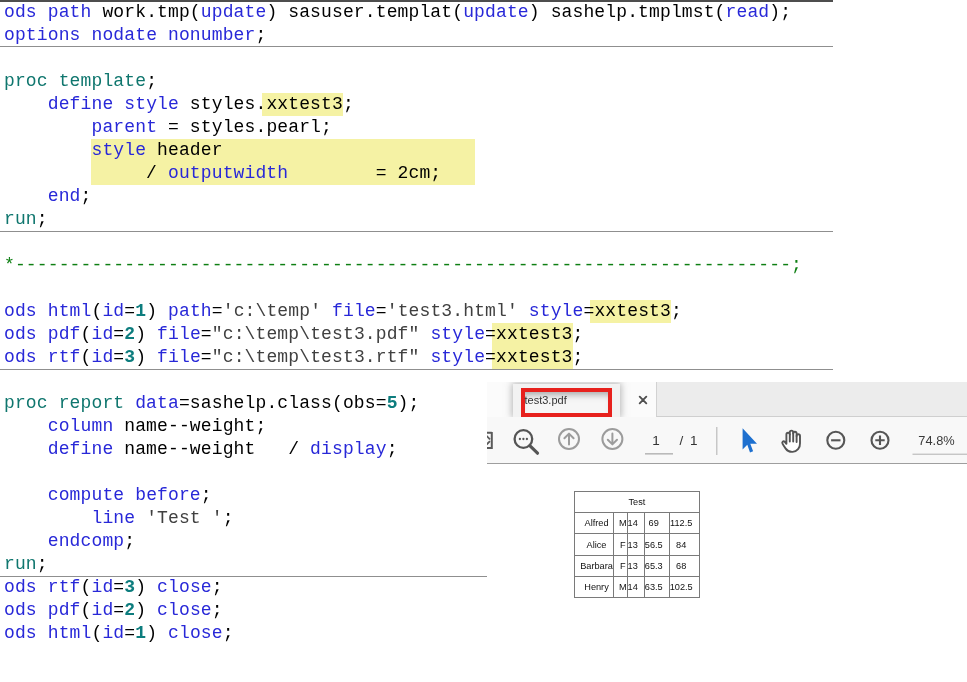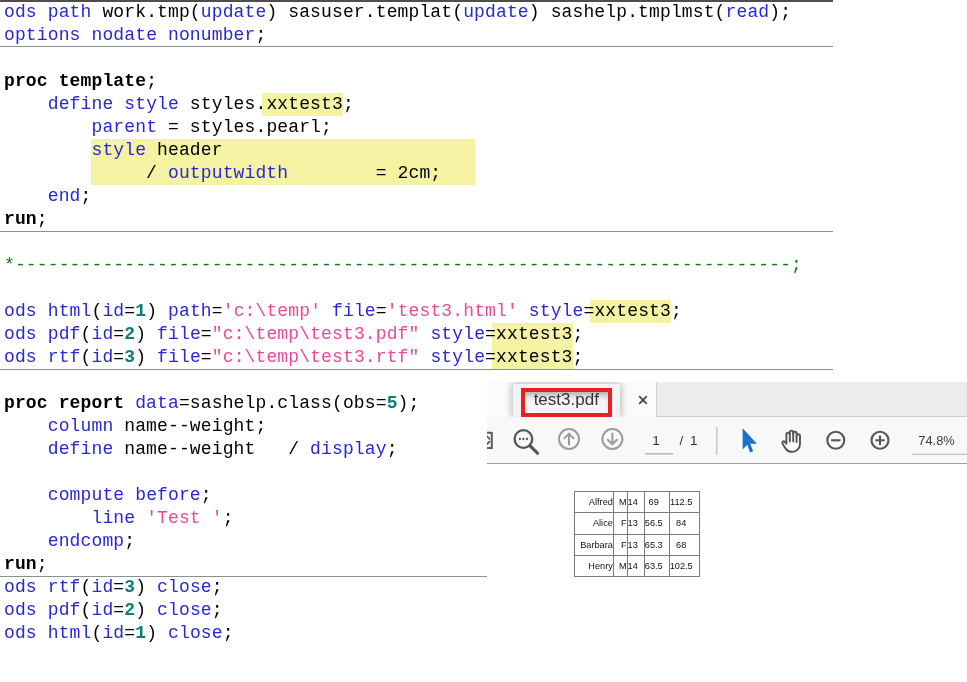--- a/index.html
+++ b/index.html
@@ -1,39 +1,39 @@
 <!DOCTYPE html>
 <html><head><meta charset="utf-8"><style>
 * {margin:0;padding:0;box-sizing:border-box}
 html,body {width:967px;height:682px;background:#fff;overflow:hidden}
 body {position:relative;font-family:"Liberation Sans", sans-serif}
 #code {position:absolute;left:4px;top:1.2px;font-family:"Liberation Mono",monospace;font-size:18px;letter-spacing:0.13px;line-height:23px;color:#000;white-space:pre}
 #code i {font-style:normal}
 .k {color:#2828d8}
-.p {color:#000000;font-weight:bold}
+.p {color:#0f766e;font-weight:normal}
 .n {color:#0d7d7e;font-weight:bold}
-.s {color:#ec4899}
+.s {color:#404040}
 .c {color:#0e7f13}
 .hl {position:absolute;background:#f5f2a4}
 .sep {position:absolute}
 #panel {position:absolute;left:487px;top:381.5px;width:480px;height:300.5px;background:#fff;overflow:hidden}
 #tabbar {position:absolute;left:0;top:0;width:480px;height:35.5px;background:#fbfbfb}
 #grayzone {position:absolute;left:169px;top:0.5px;width:311px;height:35.2px;background:#ececec;border-left:1px solid #d2d2d2;border-bottom:1px solid #cfcfcf}
 #tabshadow {position:absolute;left:26px;top:2.5px;width:107px;height:33px;background:#f2f2f2;box-shadow:0 0 7px 1px rgba(110,110,110,.5)}
-#redbox {position:absolute;left:33.5px;top:6.5px;width:91.5px;height:29.4px;border:4.4px solid #e7211d;background:#f6f6f6;box-shadow:inset 0 7px 6px -4px rgba(100,100,100,.5);text-align:center;font-size:17px;color:#333;line-height:16.5px}
+#redbox {position:absolute;left:33.5px;top:6.5px;width:91.5px;height:29.4px;border:4.4px solid #e7211d;background:#f6f6f6;box-shadow:inset 0 7px 6px -4px rgba(100,100,100,.5);text-align:left;font-size:11px;color:#333;line-height:16.5px}
 #toolbar {position:absolute;left:0;top:35.5px;width:480px;height:46.8px;background:#f8f8f8;border-bottom:1.3px solid #9e9e9e}
 #docarea {position:absolute;left:0;top:82.3px;width:480px;height:218.2px;background:#fff}
 #tbl {position:absolute;left:87.2px;top:109.5px;border-collapse:collapse;table-layout:fixed;font-size:9.2px;color:#111;border:1.6px solid #6e6e6e}
 #tbl td {border:1.4px solid #7a7a7a;overflow:hidden}
 #tbl tr {height:21.3px}
 #tbl tr.h {height:21.8px}
 #tbl tr.h td {font-weight:bold;text-align:center}
 #tbl tr.t {height:21.2px}
 #tbl tr.t td {text-align:center}
-#tbl td.l {text-align:right;padding-left:5px}
+#tbl td.l {text-align:center;padding-left:5px}
 #tbl td.r {text-align:center;padding-right:6px}
 </style></head>
 <body>
 <div class="hl" style="left:262.3px;top:93.2px;width:81.0px;height:23.0px"></div>
 <div class="hl" style="left:91.0px;top:139.2px;width:384.0px;height:46.0px"></div>
 <div class="hl" style="left:590.2px;top:300.2px;width:81.0px;height:23.0px"></div>
 <div class="hl" style="left:491.8px;top:323.2px;width:81.0px;height:23.0px"></div>
 <div class="hl" style="left:491.8px;top:346.2px;width:81.0px;height:23.0px"></div>
 <pre id="code"><i class="k">ods</i> <i class="k">path</i> work.tmp(<i class="k">update</i>) sasuser.templat(<i class="k">update</i>) sashelp.tmplmst(<i class="k">read</i>);
 <i class="k">options</i> <i class="k">nodate</i> <i class="k">nonumber</i>;
@@ -125,20 +125,23 @@
 <circle cx="393" cy="23.3" r="8.5"></circle>
 <path d="M388.3,23.3 H397.7 M393,18.6 V28"></path>
 </g>
 
 <text x="449.5" y="28.2" font-family="Liberation Sans, sans-serif" font-size="12.8" fill="#3a3a3a" text-anchor="middle">74.8%</text>
 <rect x="425.5" y="36.6" width="54.5" height="1.3" fill="#c0c0c0"></rect>
 </svg>
 <div id="docarea"></div>
 <table id="tbl">
 <tbody>
+<tr class="t">
+          <td colspan="5">Test</td>
+        </tr>
 <tr>
           <td class="l">Alfred</td>
           <td class="l">M</td>
           <td class="r">14</td>
           <td class="r">69</td>
           <td class="r">112.5</td>
         </tr>
 <tr>
           <td class="l">Alice</td>
           <td class="l">F</td>

